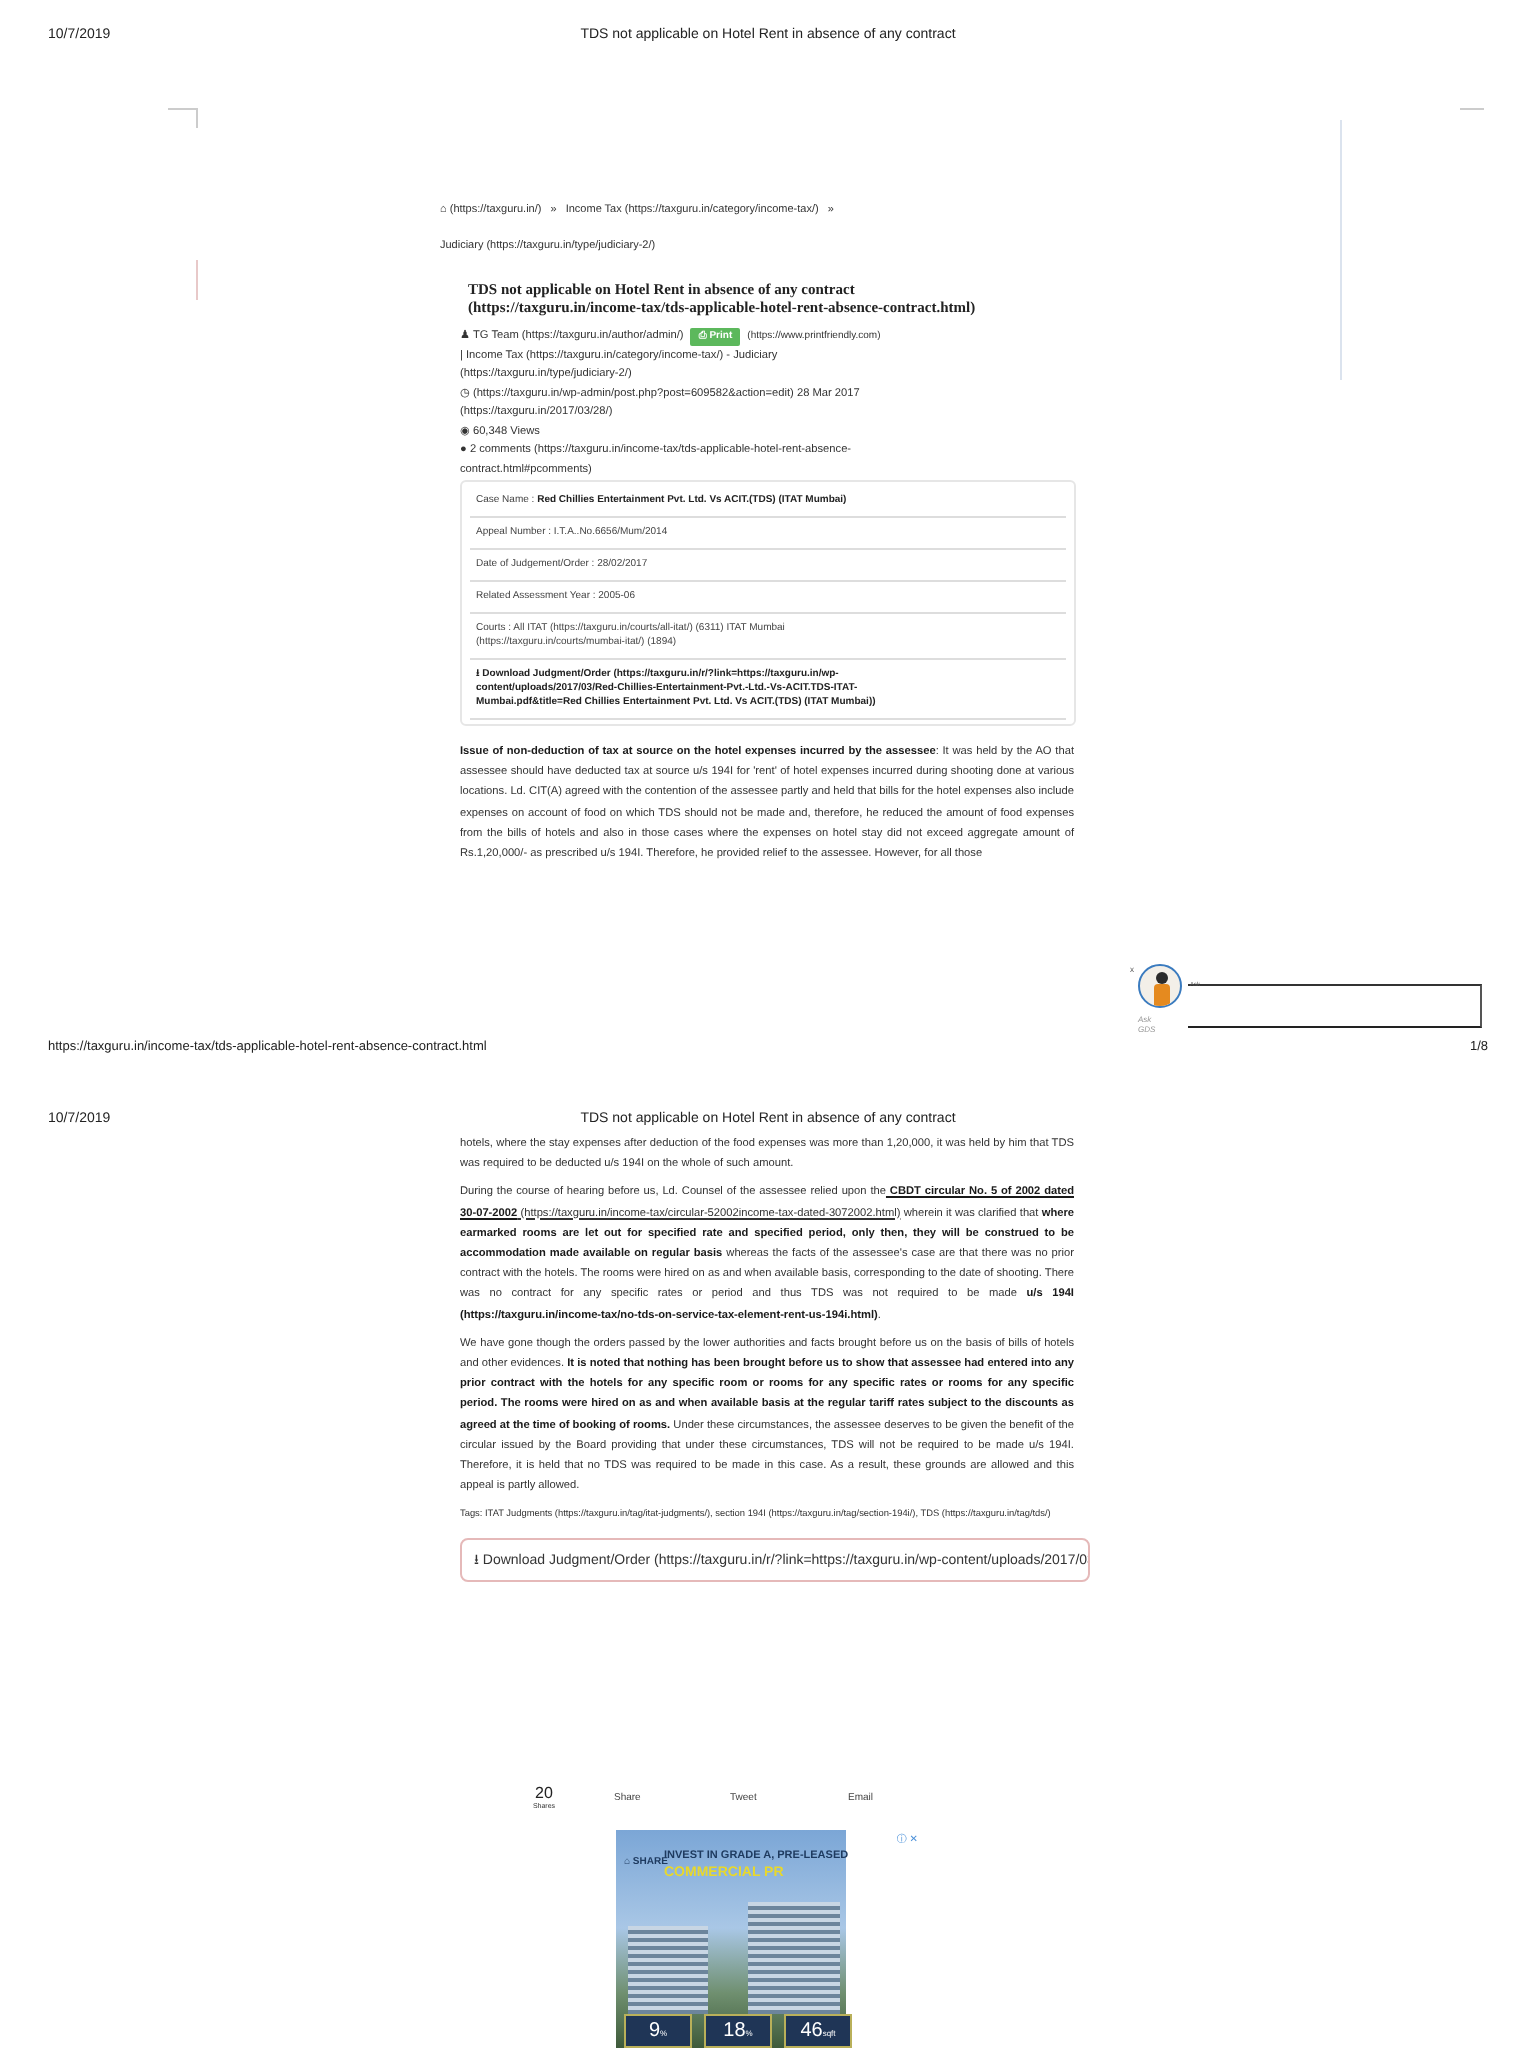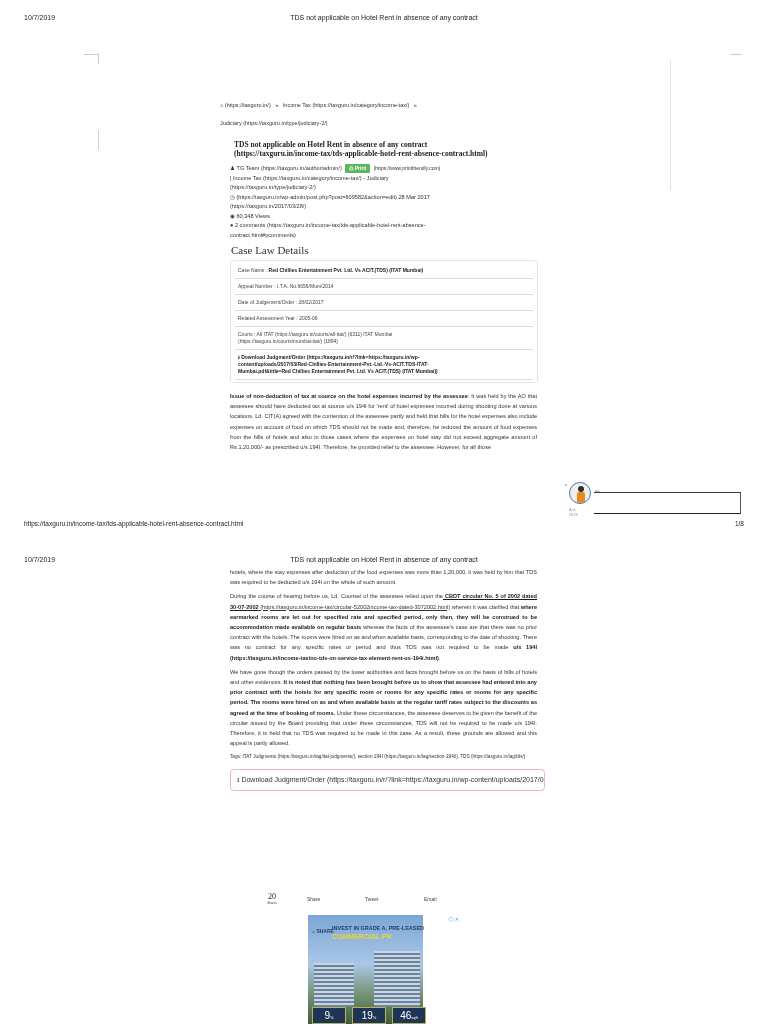--- a/index.html
+++ b/index.html
@@ -36,21 +36,21 @@
 
     .para { font-size: 5.6px; color: #333; line-height: 10.2px; text-align: justify; margin-left: 10px; width: 307px; }
     .para b { color: #1a1a1a; }
     .para .ul { text-decoration: underline; }
 
     .tags { font-size: 4.7px; line-height: 8px; color: #333; margin-left: 10px; width: 307px; }
 
     .dl-box { margin-left: 10px; width: 315px; height: 22px; border: 1px solid #e5b9b9; border-radius: 4px; font-size: 7px; color: #333; padding: 5px 6px; white-space: nowrap; overflow: hidden; }
 
     .share-bar { position: absolute; font-size: 5px; color: #444; }
-    .share-count { position: absolute; text-align: center; font-family: Liberation Serif, serif; }
+    .share-count { position: absolute; text-align: center; }
     .share-count .num { font-size: 8px; color: #222; display: block; line-height: 8px; }
     .share-count .lbl { font-size: 3.5px; display: block; }
 
     .ad { position: absolute; left: 308px; top: 915px; width: 153px; height: 109px; overflow: hidden; background: #fff; }
     .ad-bg { position: absolute; left: 0; top: 0; width: 115px; height: 109px; background: linear-gradient(180deg, #7ba6d6 0%, #a9c7e6 45%, #6f8f6f 75%, #3e5a3a 100%); }
     .ad-logo { position: absolute; left: 4px; top: 13px; font-size: 5px; color: #1e3a5f; font-weight: bold; }
     .ad-head1 { position: absolute; left: 24px; top: 10px; font-size: 5.5px; color: #1e3a5f; font-weight: bold; white-space: nowrap; }
     .ad-head2 { position: absolute; left: 24px; top: 18px; font-size: 7px; color: #e8d82c; font-weight: bold; white-space: nowrap; }
     .ad-building { position: absolute; background: repeating-linear-gradient(180deg, #c8d6e4 0 2px, #6c859c 2px 4px); }
     .ad-stat { position: absolute; top: 92px; width: 34px; height: 17px; background: #1f3556; border: 1px solid #b9b05a; color: #fff; font-size: 10px; text-align: center; line-height: 16px; }
@@ -116,21 +116,20 @@
       <span>◉</span>
       <span>60,348 Views</span>
     </div>
     <div>
       <span>●</span>
       <span>2 comments (https://taxguru.in/income-tax/tds-applicable-hotel-rent-absence-</span>
     </div>
     <div>contract.html#pcomments)</div>
   </div>
 
-  <div class="section-heading">Case Law Details</div>
 
   <div class="case-box">
     <div class="case-row">
       <span>Case Name : </span><b>Red Chillies Entertainment Pvt. Ltd. Vs ACIT.(TDS) (ITAT Mumbai)</b>
     </div>
     <div class="case-row">Appeal Number : I.T.A..No.6656/Mum/2014</div>
     <div class="case-row">Date of Judgement/Order : 28/02/2017</div>
     <div class="case-row">Related Assessment Year : 2005-06</div>
     <div class="case-row">
       <div>Courts : All ITAT (https://taxguru.in/courts/all-itat/) (6311) ITAT Mumbai</div>
@@ -199,16 +198,16 @@
 <div class="share-bar" style="left:424px;top:896px;">Email</div>
 
 <div class="ad">
   <div class="ad-bg"></div>
   <div class="ad-building" style="left:6px;top:48px;width:40px;height:44px;"></div>
   <div class="ad-building" style="left:66px;top:36px;width:46px;height:56px;"></div>
   <div class="ad-logo">⌂ <span>SHARE</span></div>
   <div class="ad-head1">INVEST IN GRADE A, PRE-LEASED</div>
   <div class="ad-head2">COMMERCIAL PR</div>
   <div class="ad-stat" style="left:4px;"><span>9</span><small>%</small></div>
-  <div class="ad-stat" style="left:44px;"><span>19</span><small>%</small></div>
+  <div class="ad-stat" style="left:44px;"><span>18</span><small>%</small></div>
   <div class="ad-stat" style="left:84px;"><span>46</span><small>sqft</small></div>
   <div class="ad-close">ⓘ ✕</div>
 </div>
 
 </body></html>

